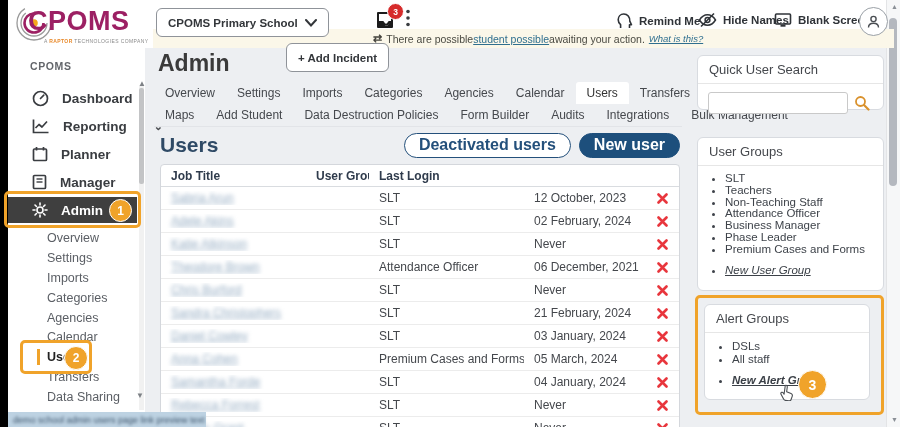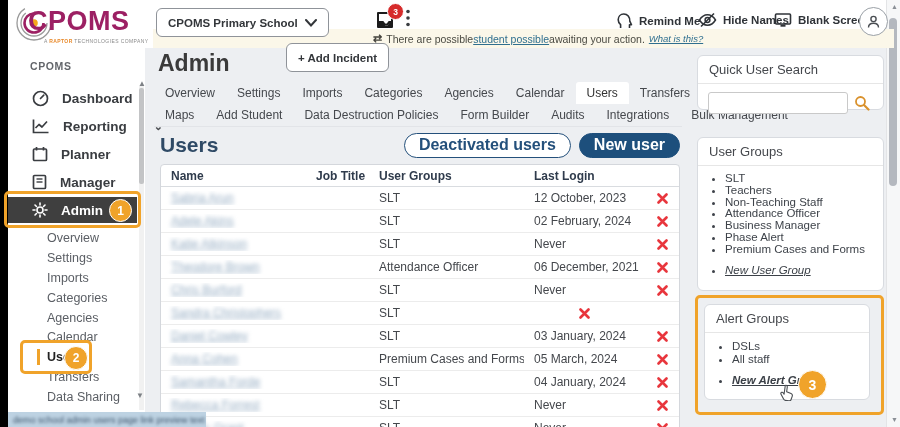--- a/index.html
+++ b/index.html
@@ -302,21 +302,20 @@
 <div class="abs" id="tab-underline"></div>
 
 <div class="abs" id="users-bar">
   <div id="users-title">Users</div>
   <div class="pill" id="deactivated-btn">Deactivated users</div>
   <div class="pill" id="new-user-btn">New user</div>
 </div>
 
 <div class="abs" id="users-table">
   <div class="thead">
-    <div class="tc">Name</div>
     <div class="tc">Job Title</div>
     <div class="tc">User Groups</div>
     <div class="tc">Last Login</div>
     <div class="tc"></div>
   </div>
   <div id="table-body">
   <div class="trow">
     <div class="tc"><span class="blur-name">Sabria Arun</span></div>
     <div class="tc"></div>
     <div class="tc">SLT</div>
@@ -373,20 +372,21 @@
       <svg width="11" height="11" viewBox="0 0 11 11">
         <path d="M1.5 1.5 L9.5 9.5 M9.5 1.5 L1.5 9.5" stroke="#e8363d" stroke-width="2.6" stroke-linecap="round"></path>
       </svg>
     </div>
   </div>
 
   <div class="trow">
     <div class="tc"><span class="blur-name">Sandra Christophers</span></div>
     <div class="tc"></div>
     <div class="tc">SLT</div>
+    <div class="tc">21 February, 2024</div>
     <div class="tc del">
       <svg width="11" height="11" viewBox="0 0 11 11">
         <path d="M1.5 1.5 L9.5 9.5 M9.5 1.5 L1.5 9.5" stroke="#e8363d" stroke-width="2.6" stroke-linecap="round"></path>
       </svg>
     </div>
   </div>
 
   <div class="trow">
     <div class="tc"><span class="blur-name">Daniel Cowley</span></div>
     <div class="tc"></div>
@@ -461,21 +461,21 @@
 </div>
 
 <div class="card" id="card-ugroups">
   <div class="card-hd">User Groups</div>
   <ul>
     <li>SLT</li>
     <li>Teachers</li>
     <li>Non-Teaching Staff</li>
     <li>Attendance Officer</li>
     <li>Business Manager</li>
-    <li>Phase Alert</li>
+    <li>Phase Leader</li>
     <li>Premium Cases and Forms</li>
     <li class="li-gap"></li>
     <li><span class="new-link">New User Group</span></li>
   </ul>
 </div>
 
 <div class="card" id="card-alerts">
   <div class="card-hd">Alert Groups</div>
   <ul>
     <li>DSLs</li>

